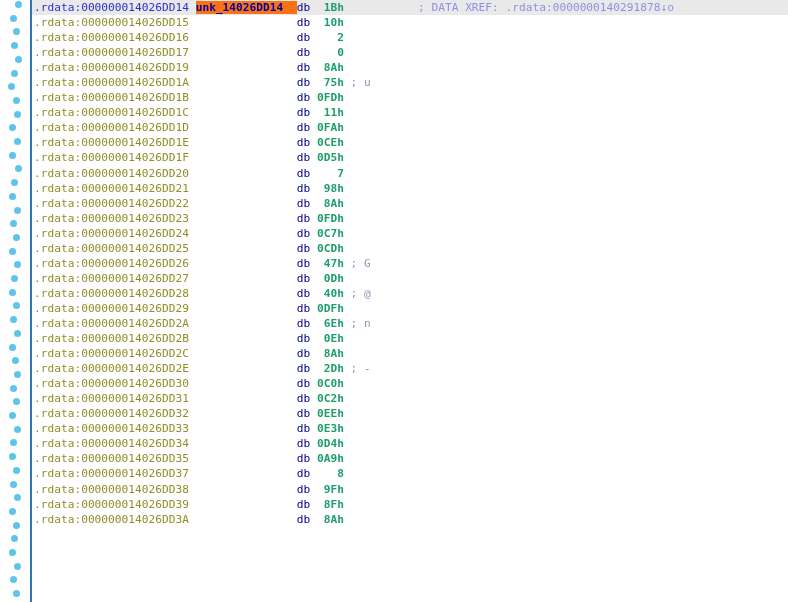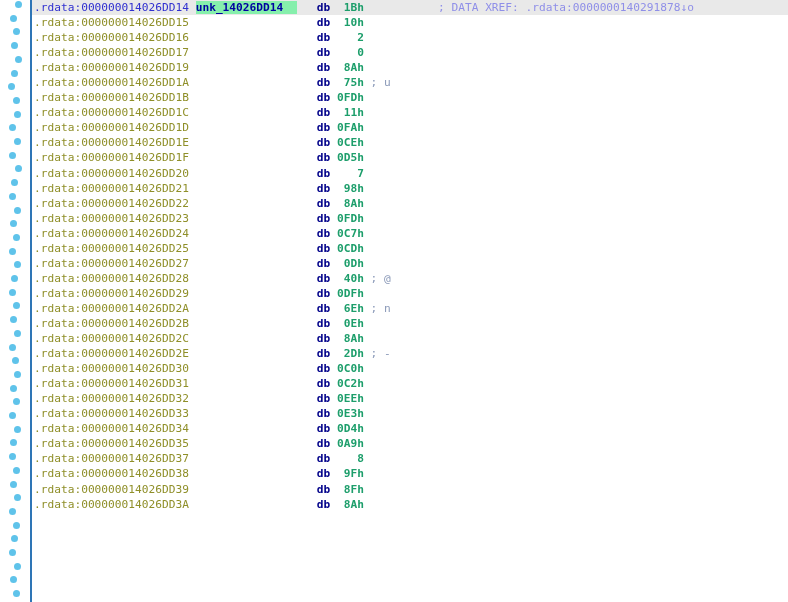--- a/index.html
+++ b/index.html
@@ -19,22 +19,22 @@
     line-height: 15.05px;
     white-space: pre;
   }
   .row .text { position: absolute; left: 34px; top: 0; white-space: pre; }
   .row.current .rowbg {
     position: absolute; left: 32px; right: 0; top: 0; bottom: 0;
     background: #e9e9e9;
   }
   .prefix   { color: #8f8f29; }
   .row.current .prefix { color: #3030d0; }
-  .label    { color: #0000a0; background: #86efac; font-weight: bold; }
-  .mnem     { color: #000089; font-weight: bold; margin-left: 20px; }
+  .label    { color: #0000a0; background: #f97316; font-weight: bold; }
+  .mnem     { color: #000089; font-weight: normal; }
   .val      { color: #1d9e6b; font-weight: bold; }
   .cmt      { color: #8a99b8; }
   .xref     { color: #8f8fe8; }
   #separator {
     position: absolute; left: 30px; top: 0; width: 2px; height: 602px;
     background: #2e75b6;
   }
   #margin {
     position: absolute; left: 0; top: 0; width: 30px; height: 602px;
     background: #ffffff;
@@ -107,20 +107,21 @@
     <div class="row"><span class="text"><span class="prefix">.rdata:000000014026DD1C</span><span class="prefix">                </span><span class="mnem">db </span><span class="val"> 11h</span></span></div>
     <div class="row"><span class="text"><span class="prefix">.rdata:000000014026DD1D</span><span class="prefix">                </span><span class="mnem">db </span><span class="val">0FAh</span></span></div>
     <div class="row"><span class="text"><span class="prefix">.rdata:000000014026DD1E</span><span class="prefix">                </span><span class="mnem">db </span><span class="val">0CEh</span></span></div>
     <div class="row"><span class="text"><span class="prefix">.rdata:000000014026DD1F</span><span class="prefix">                </span><span class="mnem">db </span><span class="val">0D5h</span></span></div>
     <div class="row"><span class="text"><span class="prefix">.rdata:000000014026DD20</span><span class="prefix">                </span><span class="mnem">db </span><span class="val">   7</span></span></div>
     <div class="row"><span class="text"><span class="prefix">.rdata:000000014026DD21</span><span class="prefix">                </span><span class="mnem">db </span><span class="val"> 98h</span></span></div>
     <div class="row"><span class="text"><span class="prefix">.rdata:000000014026DD22</span><span class="prefix">                </span><span class="mnem">db </span><span class="val"> 8Ah</span></span></div>
     <div class="row"><span class="text"><span class="prefix">.rdata:000000014026DD23</span><span class="prefix">                </span><span class="mnem">db </span><span class="val">0FDh</span></span></div>
     <div class="row"><span class="text"><span class="prefix">.rdata:000000014026DD24</span><span class="prefix">                </span><span class="mnem">db </span><span class="val">0C7h</span></span></div>
     <div class="row"><span class="text"><span class="prefix">.rdata:000000014026DD25</span><span class="prefix">                </span><span class="mnem">db </span><span class="val">0CDh</span></span></div>
+    <div class="row"><span class="text"><span class="prefix">.rdata:000000014026DD26</span><span class="prefix">                </span><span class="mnem">db </span><span class="val"> 47h</span><span class="cmt"> ; G</span></span></div>
     <div class="row"><span class="text"><span class="prefix">.rdata:000000014026DD27</span><span class="prefix">                </span><span class="mnem">db </span><span class="val"> 0Dh</span></span></div>
     <div class="row"><span class="text"><span class="prefix">.rdata:000000014026DD28</span><span class="prefix">                </span><span class="mnem">db </span><span class="val"> 40h</span><span class="cmt"> ; @</span></span></div>
     <div class="row"><span class="text"><span class="prefix">.rdata:000000014026DD29</span><span class="prefix">                </span><span class="mnem">db </span><span class="val">0DFh</span></span></div>
     <div class="row"><span class="text"><span class="prefix">.rdata:000000014026DD2A</span><span class="prefix">                </span><span class="mnem">db </span><span class="val"> 6Eh</span><span class="cmt"> ; n</span></span></div>
     <div class="row"><span class="text"><span class="prefix">.rdata:000000014026DD2B</span><span class="prefix">                </span><span class="mnem">db </span><span class="val"> 0Eh</span></span></div>
     <div class="row"><span class="text"><span class="prefix">.rdata:000000014026DD2C</span><span class="prefix">                </span><span class="mnem">db </span><span class="val"> 8Ah</span></span></div>
     <div class="row"><span class="text"><span class="prefix">.rdata:000000014026DD2E</span><span class="prefix">                </span><span class="mnem">db </span><span class="val"> 2Dh</span><span class="cmt"> ; -</span></span></div>
     <div class="row"><span class="text"><span class="prefix">.rdata:000000014026DD30</span><span class="prefix">                </span><span class="mnem">db </span><span class="val">0C0h</span></span></div>
     <div class="row"><span class="text"><span class="prefix">.rdata:000000014026DD31</span><span class="prefix">                </span><span class="mnem">db </span><span class="val">0C2h</span></span></div>
     <div class="row"><span class="text"><span class="prefix">.rdata:000000014026DD32</span><span class="prefix">                </span><span class="mnem">db </span><span class="val">0EEh</span></span></div>

